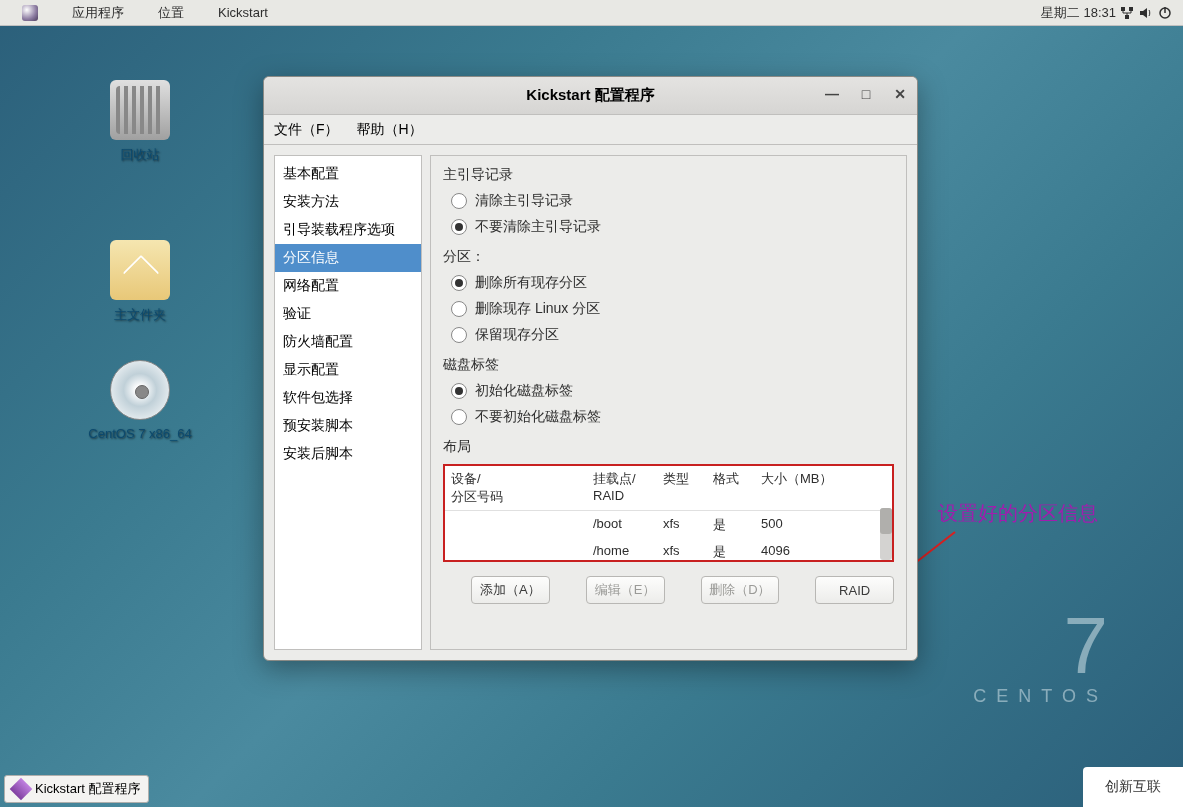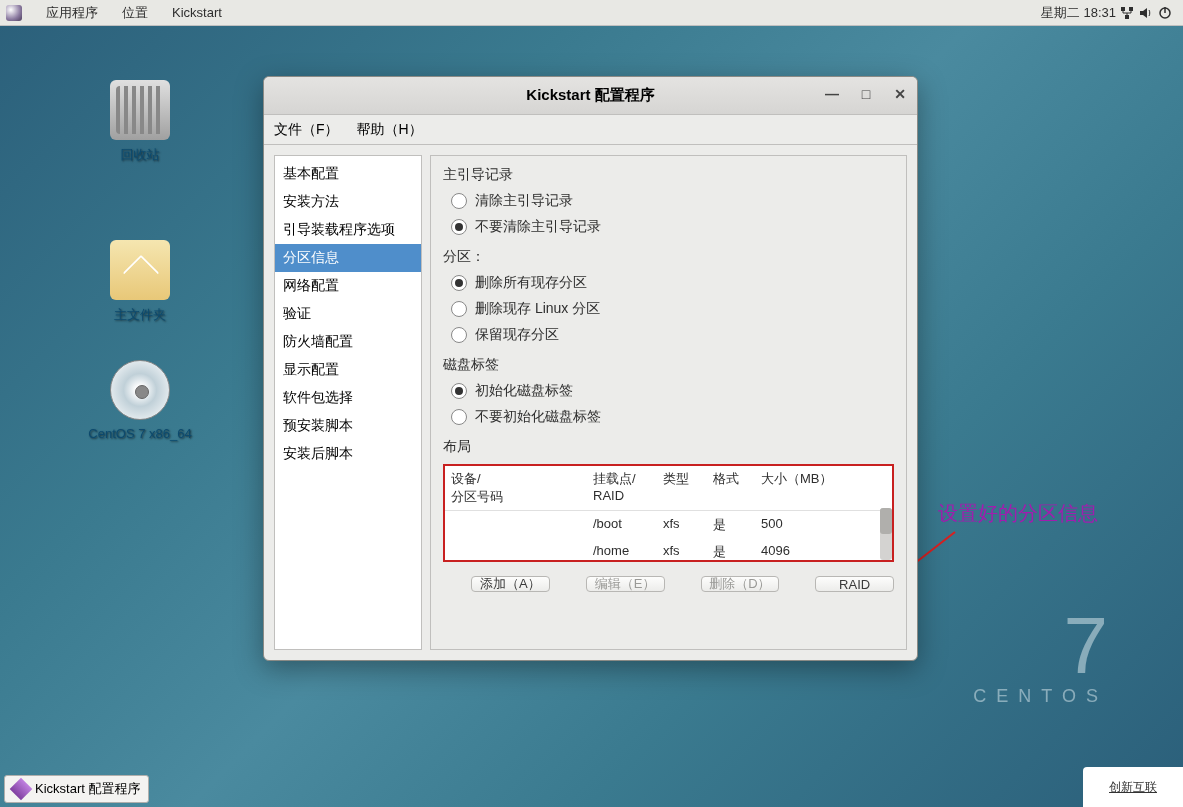--- a/index.html
+++ b/index.html
@@ -1,21 +1,21 @@
 <!DOCTYPE html>
 <html><head>
 <meta charset="utf-8">
 <style>
 * { box-sizing: border-box; margin: 0; padding: 0; font-family: "WenQuanYi Micro Hei", "Microsoft YaHei", sans-serif; }
 html, body { width: 1183px; height: 807px; overflow: hidden; }
 body { background: linear-gradient(135deg, #2b5f7a 0%, #3a7a8f 30%, #4a8a9f 50%, #3a7a8f 70%, #2b5f7a 100%); position: relative; }
 
 
 .top-panel { position: absolute; top:0; left:0; right:0; height:26px; background:#e8e8e4; display:flex; align-items:center; font-size:13px; color:#2e2e2e; border-bottom:1px solid #c0c0c0; }
-.top-panel .left { display:flex; align-items:center; gap:24px; padding-left:6px; }
+.top-panel .left { display:flex; align-items:center; gap:34px; padding-left:22px; }
 .top-panel .right { margin-left:auto; display:flex; align-items:center; gap:3px; padding-right:10px; }
 .sys-logo { width:16px; height:16px; background: radial-gradient(circle at 30% 30%, #fff, #8b7aa0 60%, #4a3b5a); border-radius:3px; }
 .tray-icon { width:16px; height:16px; display:flex; align-items:center; justify-content:center; }
 .tray-icon svg { width:16px; height:16px; fill:#2e2e2e; }
 
 
 .desktop-icon { position:absolute; width:140px; text-align:center; color:#0c4a6e; font-size:13px; text-shadow:1px 1px 2px rgba(0,0,0,0.6); }
 .desktop-icon .ico { width:60px; height:60px; margin:0 auto 6px; }
 .trash { left:70px; top:80px; }
 .trash .ico { background: linear-gradient(#e0e0e0,#a0a0a0); border-radius:6px; position:relative; }
@@ -30,21 +30,21 @@
 
 .centos-mark { position:absolute; right:75px; bottom:100px; color:#e0edf2; text-align:right; }
 .centos-mark .seven { font-size:80px; font-weight:200; line-height:1; opacity:0.5; }
 .centos-mark .word { font-size:18px; letter-spacing:10px; opacity:0.5; }
 
 
 .annotation { position:absolute; left:938px; top:500px; color:#a21caf; font-size:20px; font-weight:500; }
 .arrow { position:absolute; left:895px; top:530px; }
 
 
-.wm { position:absolute; right:0; bottom:0; width:100px; height:40px; background:#fff; display:flex; align-items:center; justify-content:center; font-size:12px; color:#333; border-top-left-radius:4px;text-decoration:underline; }
+.wm { position:absolute; right:0; bottom:0; width:100px; height:40px; background:#fff; display:flex; align-items:center; justify-content:center; font-size:14px; color:#333; border-top-left-radius:4px; }
 
 
 .taskbar { position:absolute; left:4px; bottom:4px; height:28px; background:#f4f3f1; border:1px solid #b0afac; border-radius:3px; display:flex; align-items:center; padding:0 8px; gap:6px; font-size:13px; }
 .taskbar .tico { width:16px; height:16px; background:linear-gradient(#c080e0,#8040a0); transform:rotate(45deg); }
 
 
 .window { position:absolute; left:263px; top:76px; width:655px; height:585px; background:#ececea; border:1px solid #8a8a85; border-radius:6px; box-shadow:0 8px 28px rgba(0,0,0,0.35); display:flex; flex-direction:column; }
 .titlebar { height:38px; background:linear-gradient(#e4e3e1,#d6d5d3); border-bottom:1px solid #c0bfbd; display:flex; align-items:center; justify-content:center; font-weight:600; font-size:15px; position:relative; border-radius:6px 6px 0 0; }
 .win-controls { position:absolute; right:8px; top:8px; display:flex; gap:16px; }
 .win-controls span { width:18px; height:18px; display:flex; align-items:center; justify-content:center; font-size:14px; color:#444; }
@@ -68,21 +68,21 @@
 .layout-head, .layout-row { display:flex; font-size:13px; }
 .layout-head { background:#fff; border-bottom:1px solid #e0e0e0; }
 .layout-head > div, .layout-row > div { padding:4px 6px; }
 .c1 { width:142px; } .c2 { width:70px; } .c3 { width:50px; } .c4 { width:48px; } .c5 { width:90px; }
 .layout-row { border-top:1px solid transparent; }
 .scrollbar-track { position:absolute; right:2px; top:48px; width:12px; height:52px; background:#d4d3d1; border-radius:3px; }
 .scrollbar-thumb { position:absolute; right:2px; top:48px; width:12px; height:26px; background:#b0afac; border-radius:3px; }
 
 
 .btn-row { display:flex; gap:8px; margin-top:10px; }
-.btn { flex:1; height:16px; background:linear-gradient(#fdfdfc,#ececea); border:1px solid #b8b7b4; border-radius:4px; font-size:13px; display:flex; align-items:center; justify-content:center; color:#3a3a3a;margin-left:28px; }
+.btn { flex:1; height:28px; background:linear-gradient(#fdfdfc,#ececea); border:1px solid #b8b7b4; border-radius:4px; font-size:13px; display:flex; align-items:center; justify-content:center; color:#3a3a3a;margin-left:28px; }
 .btn.disabled { color:#9a9a97; }
 </style>
 </head>
 <body>
 
 <div class="top-panel">
   <div class="left">
     <span class="sys-logo"></span>
     <span>应用程序</span>
     <span>位置</span>

